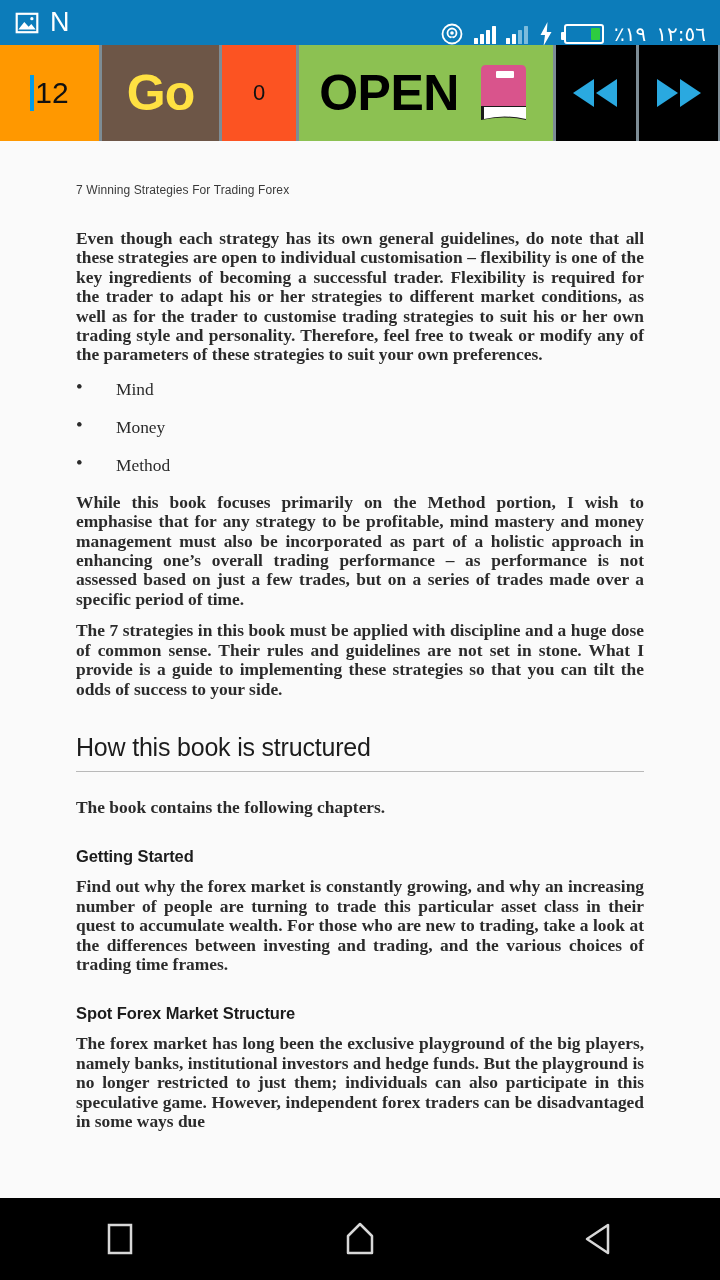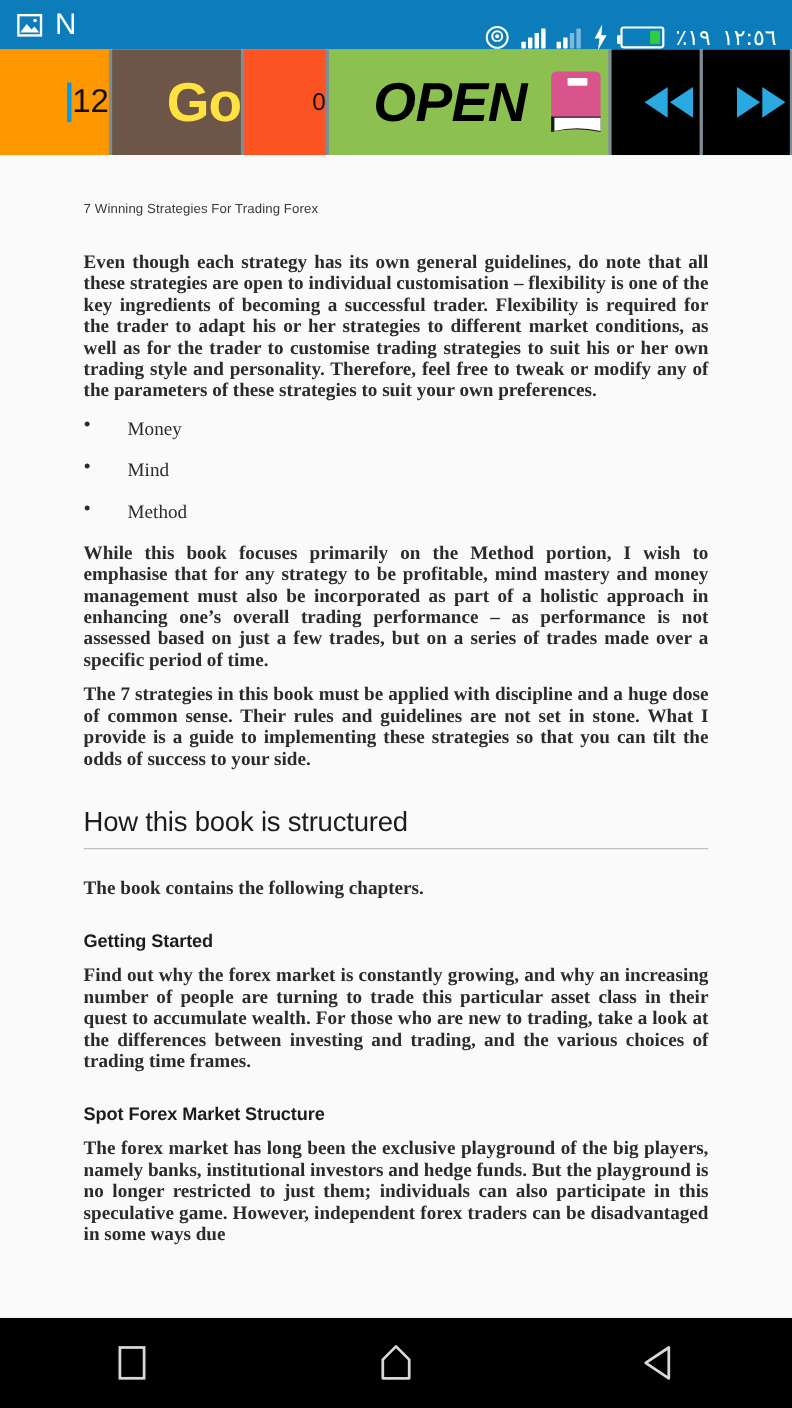--- a/index.html
+++ b/index.html
@@ -76,21 +76,21 @@
     height: 96px;
     flex: 0 0 96px;
     display: flex;
     background: #7d8c95;
     gap: 3px;
     padding: 0 2px 0 0;
   }
   .tb-cell {
     display: flex;
     align-items: center;
-    justify-content: flex-end;
+    justify-content: center;
     height: 100%;
   }
 
   #page-input-cell {
     width: 99px;
     background: #ff9800;
     position: relative;
   }
   .caret {
     width: 4px; height: 36px;
@@ -125,21 +125,20 @@
     width: 254px;
     background: #8cc152;
     gap: 14px;
   }
   #open-label {
     color: #000;
     font-size: 50px;
     font-weight: bold;
     letter-spacing: -0.5px;
     font-family: "Liberation Sans", sans-serif;
-    font-style: italic;
   }
 
   .book-icon { width: 60px; height: 62px; display: block; }
 
   #prev-button, #next-button {
     flex: 1 1 0;
     background: #000;
   }
   .nav-arrow { width: 54px; height: 34px; display: block; }
 
@@ -333,22 +332,22 @@
   <div id="doc-page">
 
     <div id="doc-running-head">7 Winning Strategies For Trading Forex</div>
 
     <div class="doc-body">
 
       <p class="doc-p">Even though each strategy has its own general guidelines, do note that all these strategies are open to individual customisation – flexibility is one of the key ingredients of becoming a successful trader. Flexibility is required for the trader to adapt his or her strategies to different market conditions, as well as for the trader to customise trading strategies to suit his or her own trading style and personality. Therefore, feel free to tweak or modify any of the parameters of these strategies to suit your own preferences.</p>
 
 
       <ul class="doc-list">
+        <li class="doc-li">Mind</li>
         <li class="doc-li">Money</li>
-        <li class="doc-li">Mind</li>
         <li class="doc-li">Method</li>
       </ul>
 
       <p class="doc-p">While this book focuses primarily on the Method portion, I wish to emphasise that for any strategy to be profitable, mind mastery and money management must also be incorporated as part of a holistic approach in enhancing one’s overall trading performance – as performance is not assessed based on just a few trades, but on a series of trades made over a specific period of time.</p>
 
       <p class="doc-p">The 7 strategies in this book must be applied with discipline and a huge dose of common sense. Their rules and guidelines are not set in stone. What I provide is a guide to implementing these strategies so that you can tilt the odds of success to your side.</p>
 
       <h1 class="doc-h1">How this book is structured</h1>
       <hr class="doc-rule">
 

